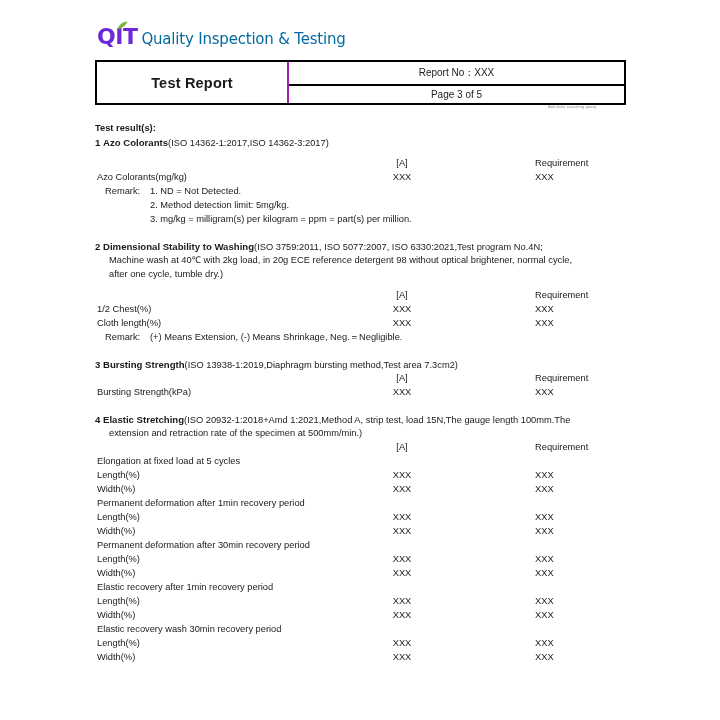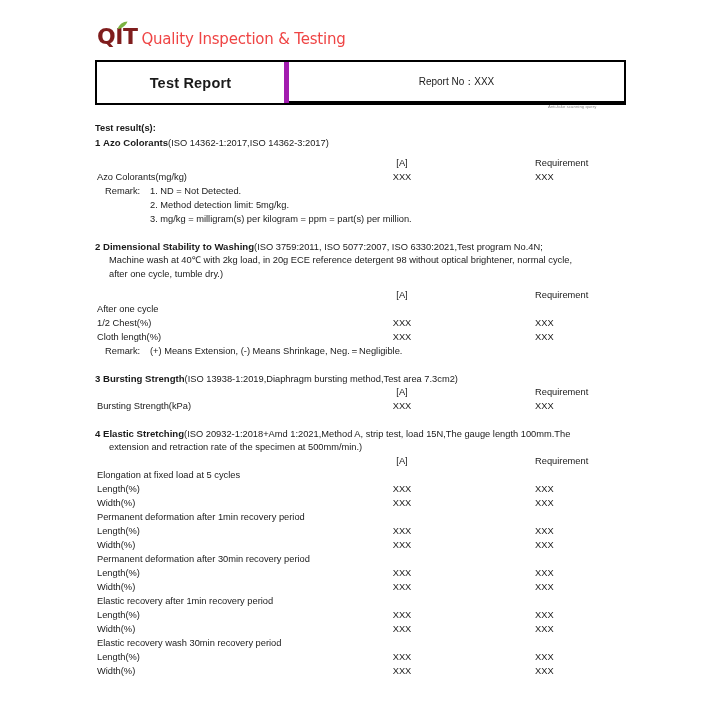--- a/index.html
+++ b/index.html
@@ -23,52 +23,52 @@
     top: 24px;
     display: flex;
     align-items: baseline;
     white-space: nowrap;
   }
   .logo-qit {
     position: relative;
     font-size: 22px;
     font-weight: bold;
     letter-spacing: -0.5px;
-    color: #7f1d1d;
+    color: #6d28d9;
     font-family: "DejaVu Sans", sans-serif;
   }
   .logo-leaf {
     position: absolute;
     left: 20px;
     top: -3px;
     width: 11px;
     height: 9px;
   }
   .logo-tagline {
     font-size: 15px;
-    color: #ef4444;
+    color: #0369a1;
     margin-left: 4px;
     letter-spacing: -0.2px;
     font-family: "DejaVu Sans", sans-serif;
   }
 
   
   .header-table {
     position: absolute;
     left: 95px;
     top: 60px;
     width: 531px;
     height: 45px;
     border: 2px solid #000;
     box-sizing: border-box;
     display: flex;
   }
   .ht-left {
     width: 192px;
-    border-right: 5px solid #a21caf;
+    border-right: 2px solid #a21caf;
     box-sizing: border-box;
     display: flex;
     align-items: center;
     justify-content: center;
   }
   .ht-left-text {
     font-size: 14.5px;
     font-weight: bold;
     letter-spacing: 0.2px;
   }
@@ -152,20 +152,21 @@
   </span>
   <span class="logo-tagline">Quality Inspection &amp; Testing</span>
 </div>
 
 <div class="header-table">
   <div class="ht-left">
     <span class="ht-left-text">Test Report</span>
   </div>
   <div class="ht-right">
     <div class="ht-row-top">Report No：XXX</div>
+    <div class="ht-row-bot">Page 3 of 5</div>
   </div>
 </div>
 <div class="anti-fake">Anti-fake scanning query</div>
 
 <div class="content">
 
   <div class="line">
     <span class="label strong">Test result(s):</span>
   </div>
 
@@ -203,23 +204,20 @@
   </div>
   <div class="line">
     <span class="label ind2">after one cycle, tumble dry.)</span>
   </div>
   <div class="spacer-sm"></div>
   <div class="line">
     <span class="col-a">[A]</span>
     <span class="col-req">Requirement</span>
   </div>
   <div class="line">
-    <span class="label ind1">After one cycle</span>
-  </div>
-  <div class="line">
     <span class="label ind1">1/2 Chest(%)</span>
     <span class="col-a">XXX</span>
     <span class="col-req">XXX</span>
   </div>
   <div class="line">
     <span class="label ind1">Cloth length(%)</span>
     <span class="col-a">XXX</span>
     <span class="col-req">XXX</span>
   </div>
   <div class="line">

